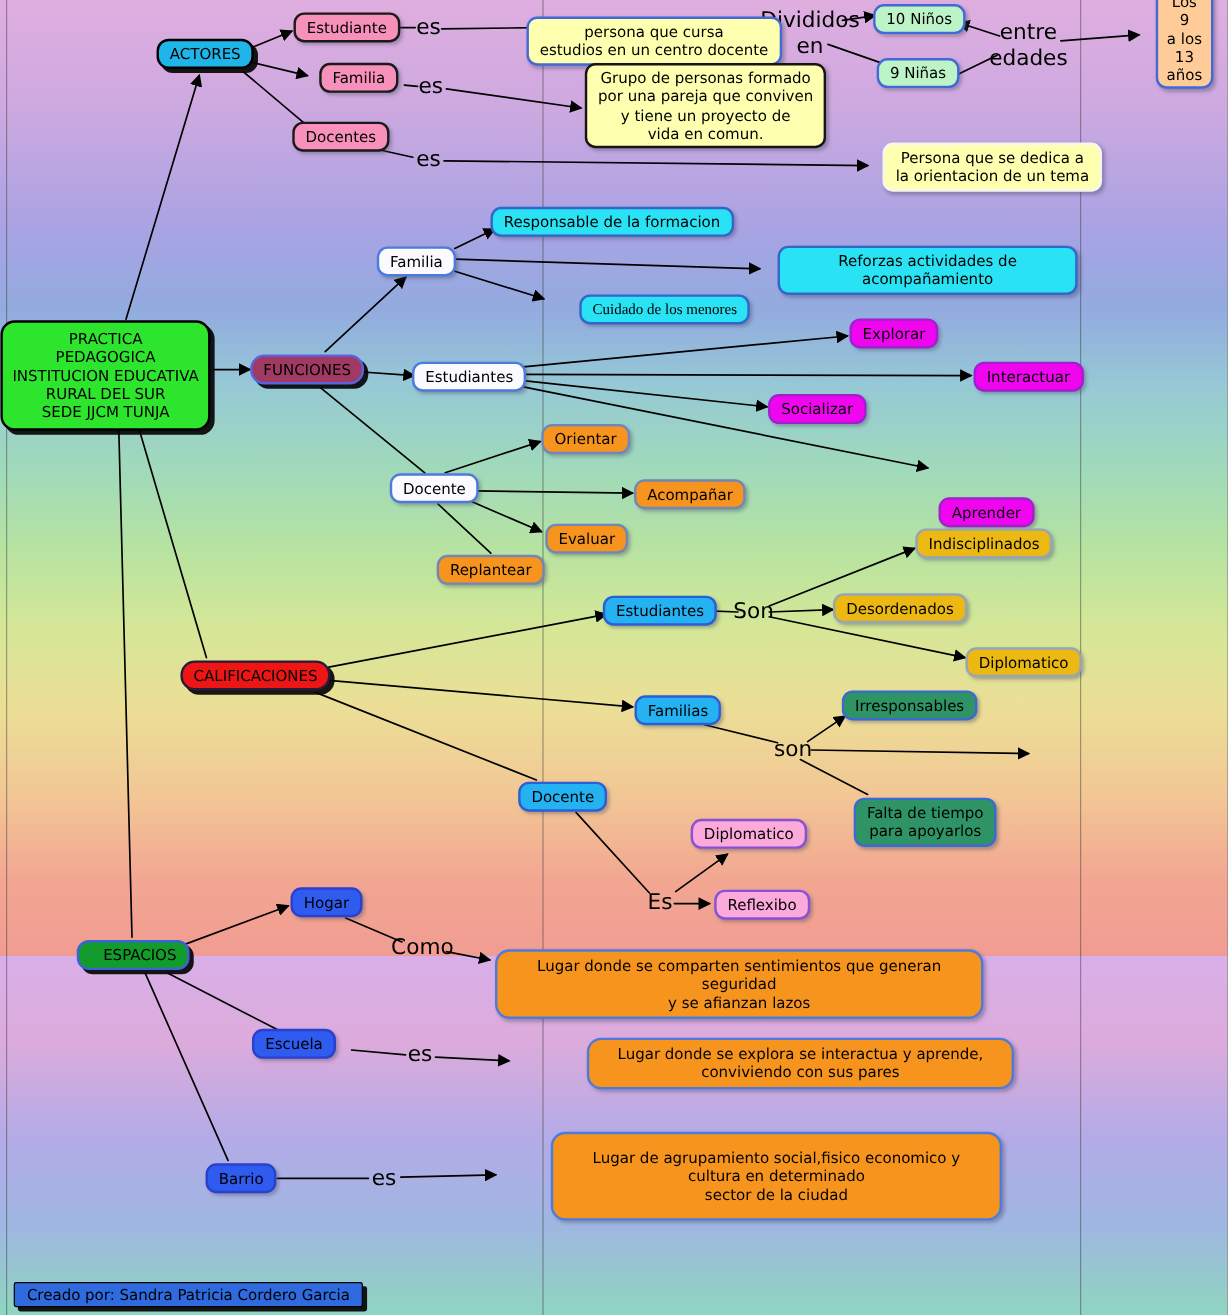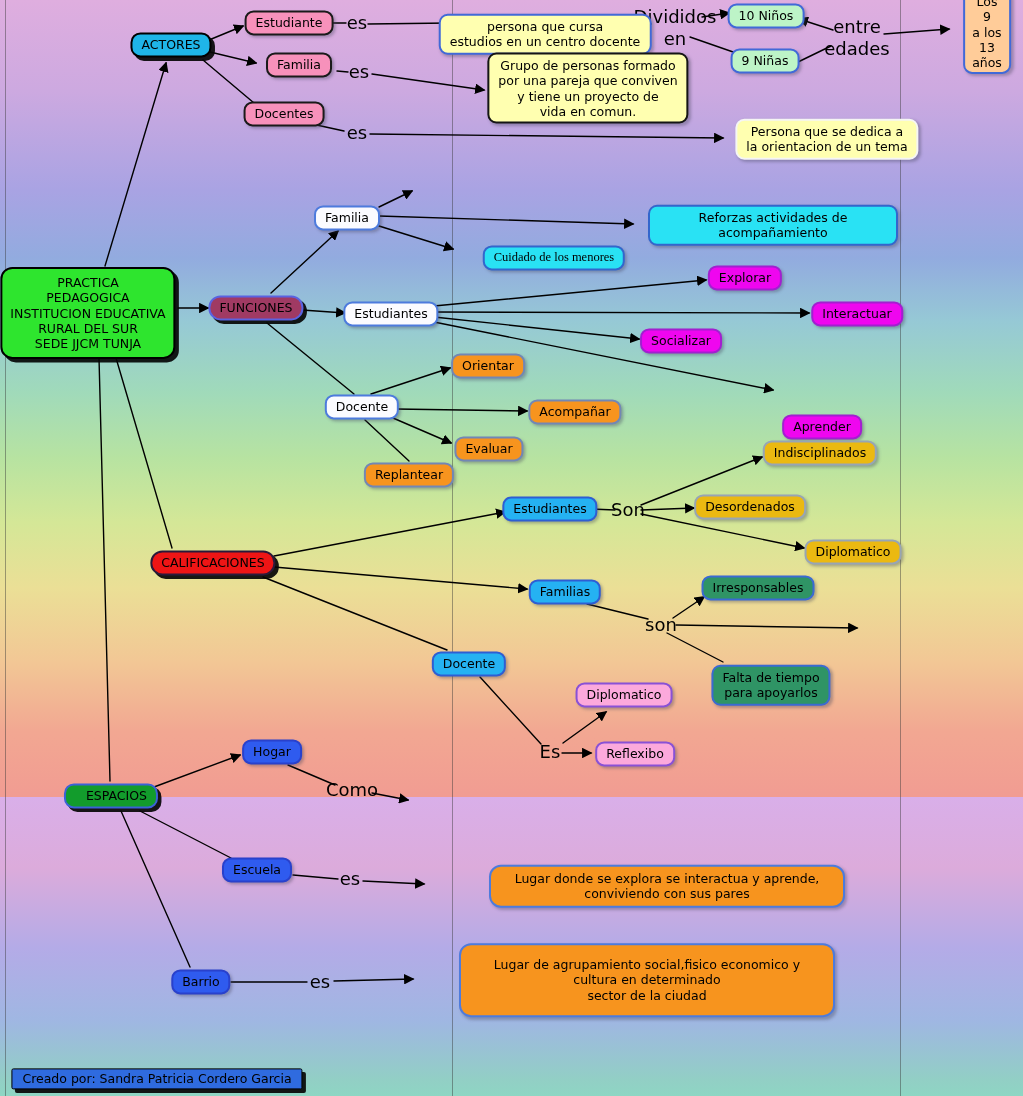--- a/index.html
+++ b/index.html
@@ -123,20 +123,21 @@
 vida en comun.</div>
     <div class="node" style="background: rgb(255, 255, 176); border-color: rgb(245, 245, 245); left: 827px; top: 139px;">Persona que se dedica a
 la orientacion de un tema</div>
     <div class="node shadow-hard" style="background: rgb(46, 229, 46); border-color: rgb(0, 0, 0); border-radius: 12px; padding: 6px 8px; left: 88px; top: 313px; text-align: center;">PRACTICA
 PEDAGOGICA
 INSTITUCION EDUCATIVA
 RURAL DEL SUR
 SEDE JJCM TUNJA</div>
     <div class="node shadow-hard" style="background: rgb(160, 58, 99); border-color: rgb(90, 98, 224); border-radius: 12px; left: 256px; top: 308px;">FUNCIONES</div>
     <div class="node" style="background: rgb(251, 251, 255); border-color: rgb(77, 123, 221); left: 347px; top: 218px;">Familia</div>
+    <div class="node" style="background: rgb(41, 226, 244); border-color: rgb(51, 102, 204); left: 510px; top: 185px;">Responsable de la formacion</div>
     <div class="node" style="background: rgb(41, 226, 244); border-color: rgb(51, 102, 204); left: 773px; top: 225px;">Reforzas actividades de acompañamiento</div>
     <div class="node" style="background: rgb(41, 226, 244); border-color: rgb(51, 102, 204); left: 554px; top: 258px; font-family: Liberation Serif, serif;">Cuidado de los menores</div>
     <div class="node" style="background: rgb(251, 251, 255); border-color: rgb(77, 123, 221); left: 391px; top: 314px;">Estudiantes</div>
     <div class="node" style="background: rgb(239, 6, 239); border-color: rgb(162, 31, 208); left: 745px; top: 278px;">Explorar</div>
     <div class="node" style="background: rgb(239, 6, 239); border-color: rgb(162, 31, 208); left: 857px; top: 314px;">Interactuar</div>
     <div class="node" style="background: rgb(239, 6, 239); border-color: rgb(162, 31, 208); left: 681px; top: 341px;">Socializar</div>
     <div class="node" style="background: rgb(239, 6, 239); border-color: rgb(162, 31, 208); left: 822px; top: 395px; margin-top: 32px;">Aprender</div>
     <div class="node" style="background: rgb(251, 251, 255); border-color: rgb(77, 123, 221); left: 362px; top: 407px;">Docente</div>
     <div class="node" style="background: rgb(247, 148, 30); border-color: rgb(114, 135, 181); left: 488px; top: 366px;">Orientar</div>
     <div class="node" style="background: rgb(247, 148, 30); border-color: rgb(114, 135, 181); left: 575px; top: 412px;">Acompañar</div>
@@ -149,19 +150,21 @@
     <div class="node" style="background: rgb(235, 185, 17); border-color: rgb(151, 165, 181); left: 853px; top: 552px;">Diplomatico</div>
     <div class="node" style="background: rgb(37, 178, 242); border-color: rgb(46, 94, 211); left: 565px; top: 592px;">Familias</div>
     <div class="node" style="background: rgb(47, 148, 101); border-color: rgb(59, 106, 210); left: 758px; top: 588px;">Irresponsables</div>
     <div class="node" style="background: rgb(47, 148, 101); border-color: rgb(59, 106, 210); left: 771px; top: 685px;">Falta de tiempo
 para apoyarlos</div>
     <div class="node" style="background: rgb(37, 178, 242); border-color: rgb(46, 94, 211); left: 469px; top: 664px;">Docente</div>
     <div class="node" style="background: rgb(252, 169, 220); border-color: rgb(137, 81, 214); left: 624px; top: 695px;">Diplomatico</div>
     <div class="node" style="background: rgb(252, 169, 220); border-color: rgb(137, 81, 214); left: 635px; top: 754px;">Reflexibo</div>
     <div class="node shadow-hard" style="background: rgb(18, 156, 44); border-color: rgb(59, 98, 214); border-radius: 10px; left: 111px; top: 796px; padding-left: 20px;">ESPACIOS</div>
     <div class="node" style="background: rgb(47, 91, 239); border-color: rgb(41, 65, 204); left: 272px; top: 752px;">Hogar</div>
-    <div class="node" style="background: rgb(47, 91, 239); border-color: rgb(41, 65, 204); left: 257px; top: 870px;">Escuela</div>
+    <div class="node" style="background: rgb(47, 91, 239); border-color: rgb(41, 65, 204); left: 245px; top: 870px;">Escuela</div>
     <div class="node" style="background: rgb(47, 91, 239); border-color: rgb(41, 65, 204); left: 201px; top: 982px;">Barrio</div>
+    <div class="node" style="background: rgb(247, 148, 30); border-color: rgb(77, 123, 221); border-radius: 12px; padding: 4px 12px; left: 616px; top: 820px;">Lugar donde se comparten sentimientos que generan seguridad
+y se afianzan lazos</div>
     <div class="node" style="background: rgb(247, 148, 30); border-color: rgb(77, 123, 221); border-radius: 12px; padding: 4px 12px; left: 667px; top: 886px;">Lugar donde se explora se interactua y aprende, conviviendo con sus pares</div>
     <div class="node" style="background: rgb(247, 148, 30); border-color: rgb(77, 123, 221); border-radius: 12px; padding: 12px 12px; left: 647px; top: 980px;">Lugar de agrupamiento social,fisico economico y cultura en determinado
 sector de la ciudad</div>
     <div class="node shadow-hard" style="background: rgb(47, 107, 223); border-color: rgb(0, 0, 0); border-width: 1px; border-radius: 2px; padding: 2px 10px; left: 157px; top: 1079px;">Creado por: Sandra Patricia Cordero Garcia</div>
   </div>
 
 </body></html>

